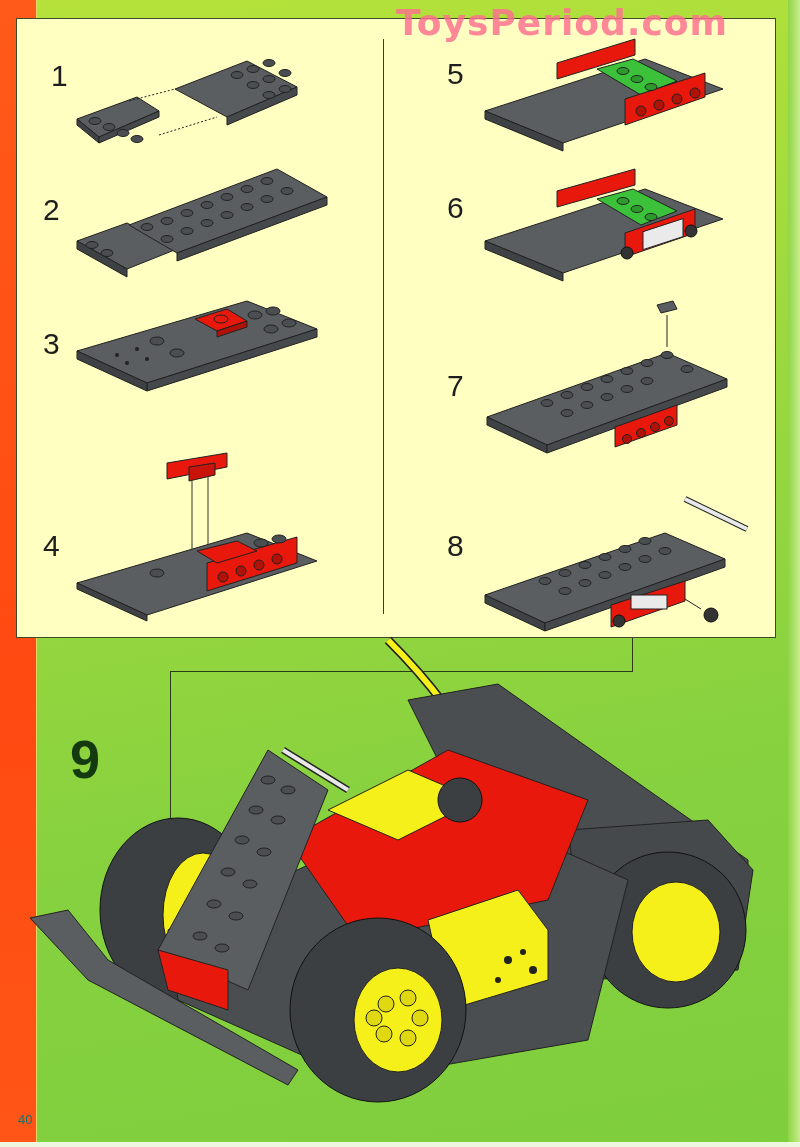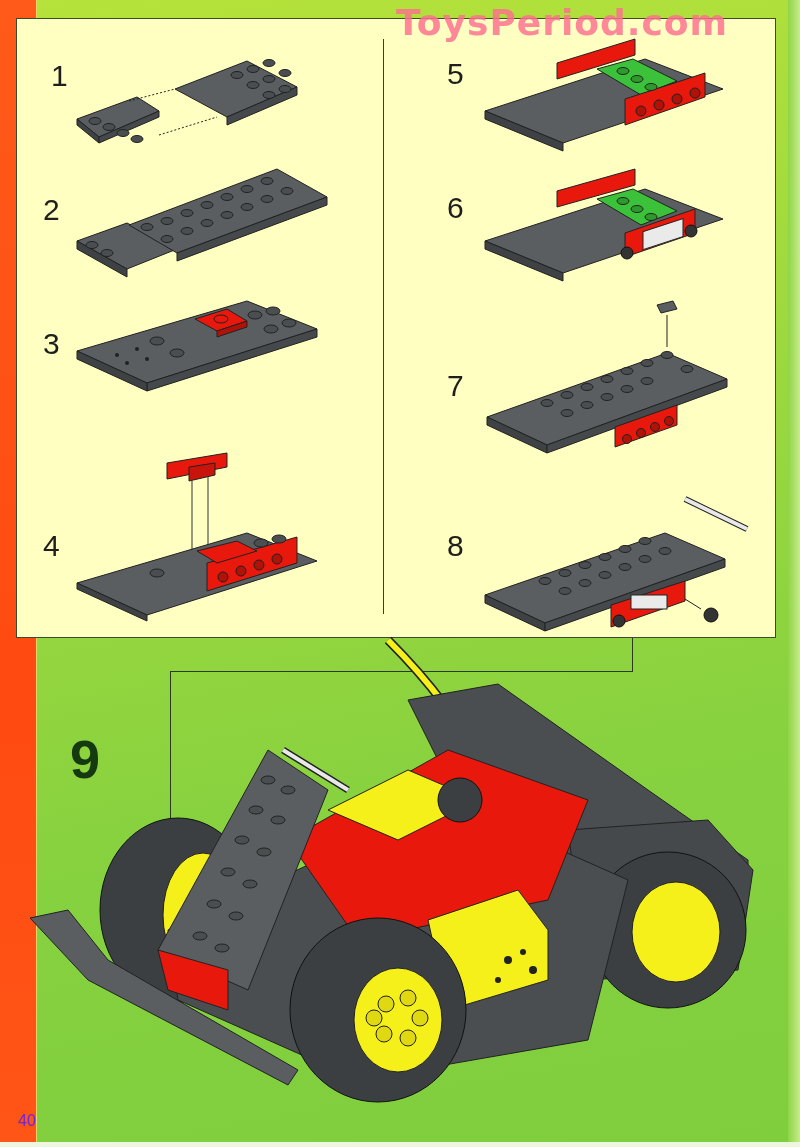--- a/index.html
+++ b/index.html
@@ -20,21 +20,21 @@
     color: #ff6f8f; opacity: 0.82; letter-spacing: 1px;
     font-family: "DejaVu Sans", sans-serif;
   }
   .panel {
     position: absolute; left: 16px; top: 18px; width: 760px; height: 620px;
     background: #ffffc2; border: 1px solid #3b4a2a; box-sizing: border-box;
   }
   .divider { position: absolute; left: 366px; top: 20px; width: 1px; height: 575px; background: #3b3b3b; }
   .step-num { position: absolute; font-size: 30px; color: #1e1e1e; }
   .step-num.big { font-size: 54px; font-weight: bold; color: #163a10; }
-  .page-num { position: absolute; left: 18px; top: 1112px; font-size: 16px; color: #6d28d9; }
+  .page-num { position: absolute; left: 18px; top: 1112px; font-size: 13px; color: #0f766e; }
   svg { position: absolute; overflow: visible; }
   .callout { position: absolute; border: 1px solid #2a3a1a; }
 </style>
 </head>
 <body>
 
 <div class="left-strip"></div>
 <div class="right-edge"></div>
 <div class="bottom-edge"></div>
 

